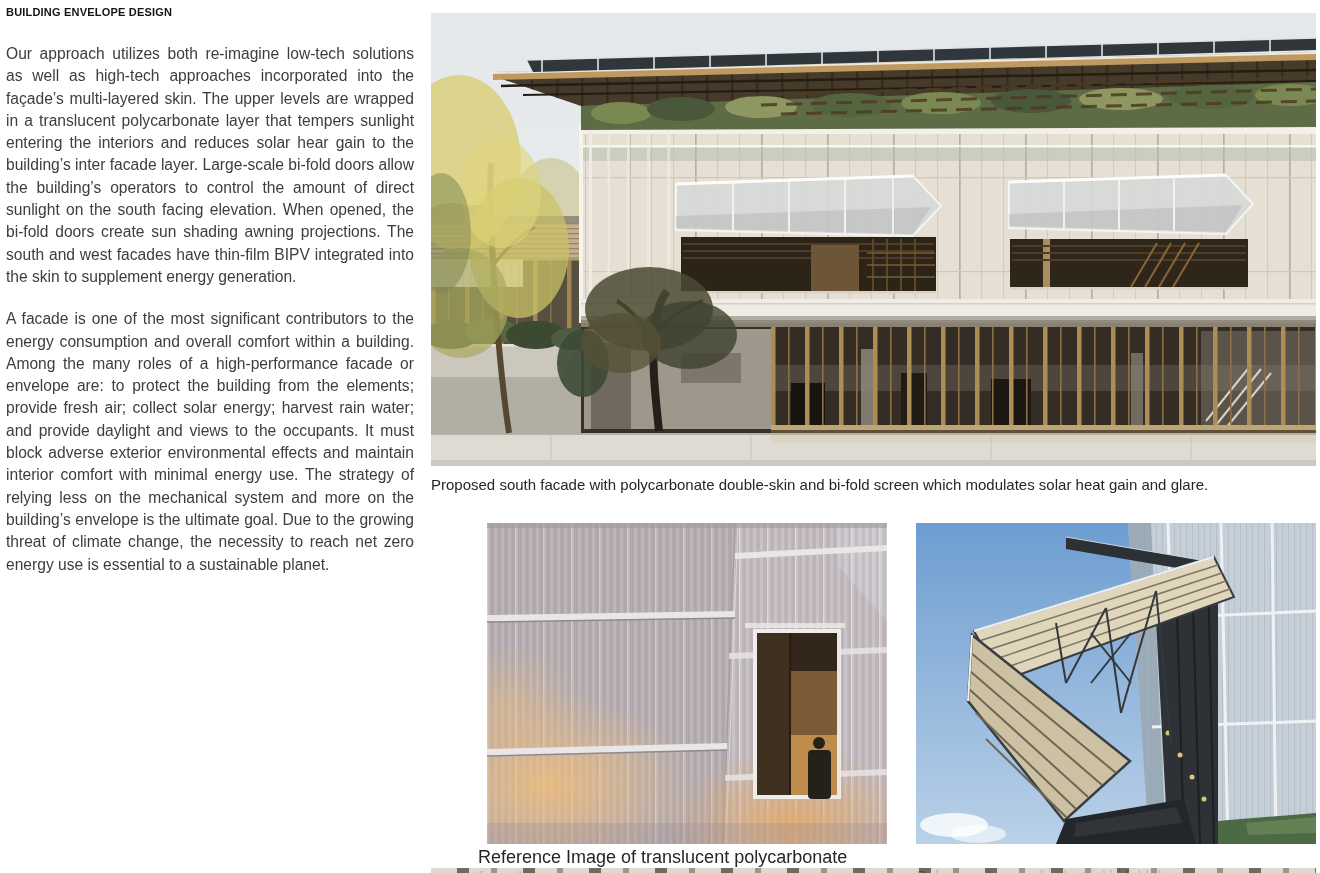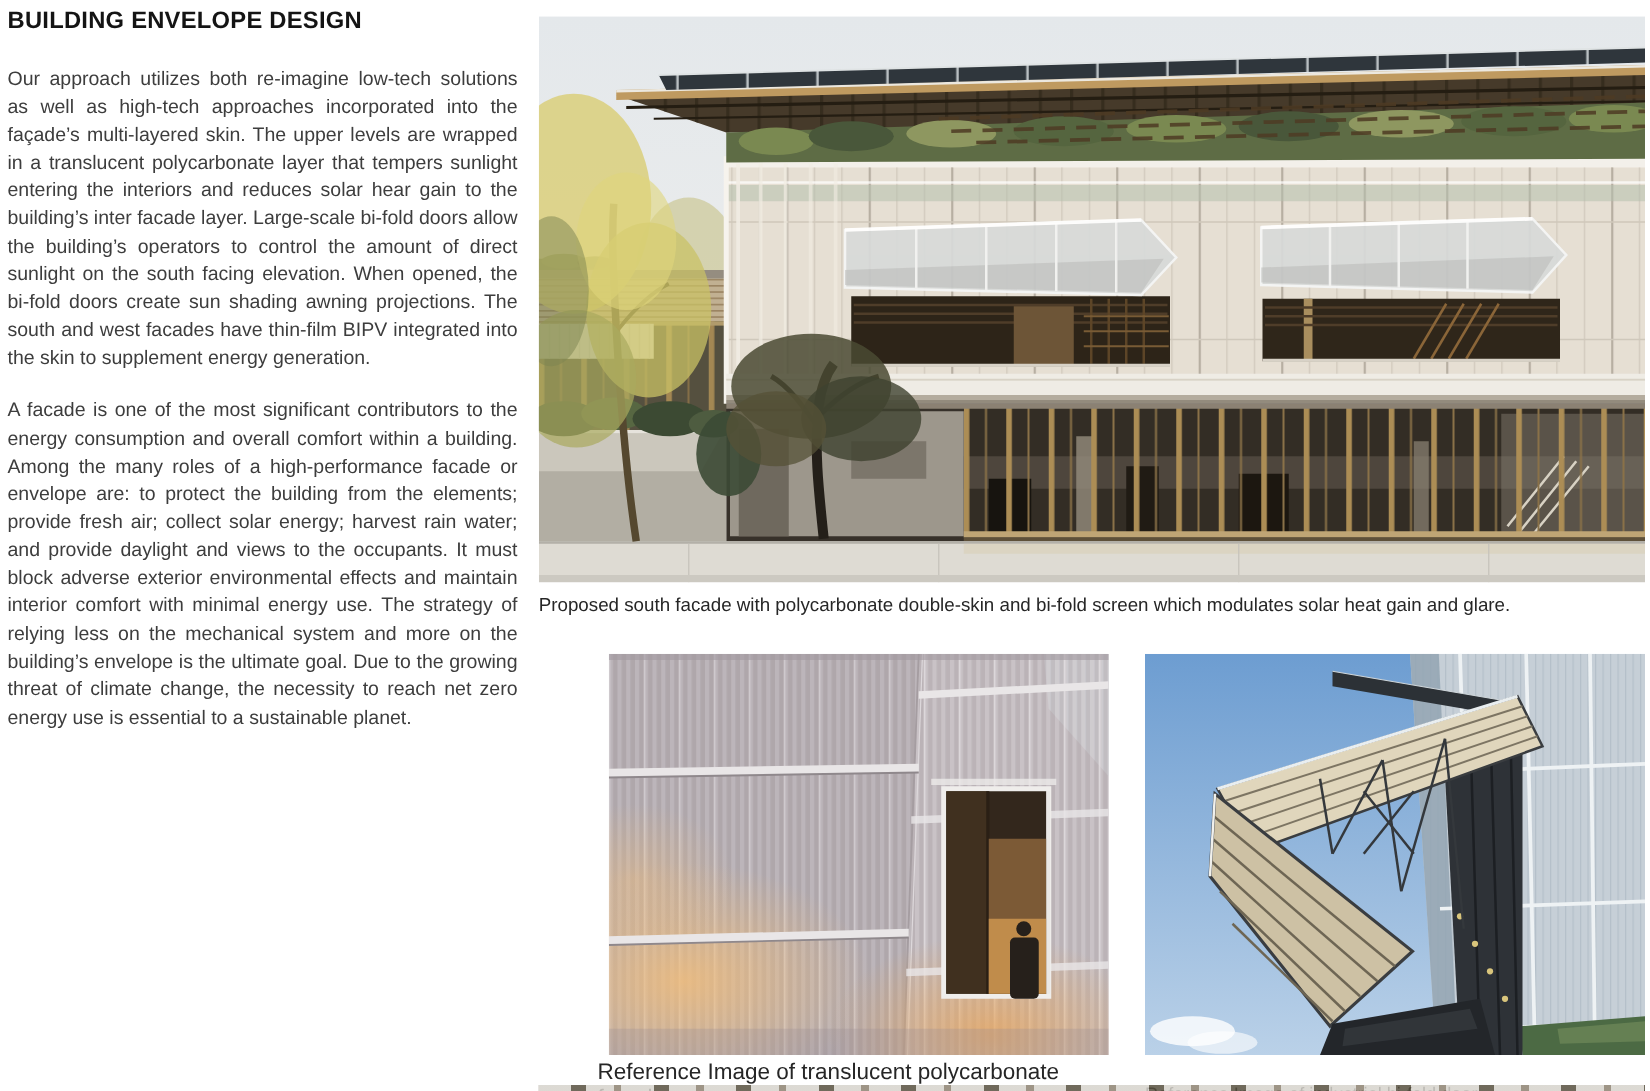--- a/index.html
+++ b/index.html
@@ -1,19 +1,19 @@
 <!DOCTYPE html>
 <html><head>
 <meta charset="utf-8">
 <style>
   html,body{margin:0;padding:0;background:#ffffff;}
   body{width:1320px;height:873px;position:relative;overflow:hidden;
        font-family:"Liberation Sans","DejaVu Sans",sans-serif;}
   .text-col{position:absolute;left:6px;top:6px;width:408px;}
-  .heading{font-size:19px;font-weight:bold;color:#141414;letter-spacing:.2px;margin:0 0 25px 0;}
+  .heading{font-size:11px;font-weight:bold;color:#141414;letter-spacing:.2px;margin:0 0 25px 0;}
   .body-par{font-size:15.6px;line-height:22.3px;color:#3d3d3d;text-align:justify;margin:12px 0 20px 0;}
   .fig-main{position:absolute;left:431px;top:13px;width:885px;height:453px;overflow:hidden;}
   .cap-main{position:absolute;left:431px;top:476px;width:885px;font-size:15px;color:#262626;}
   .fig-ref-left{position:absolute;left:487px;top:523px;width:400px;height:321px;overflow:hidden;}
   .fig-ref-right{position:absolute;left:916px;top:523px;width:400px;height:321px;overflow:hidden;}
   .cap-ref-left{position:absolute;left:478px;top:847px;width:398px;font-size:18px;color:#262626;}
   .cap-ref-right{position:absolute;left:916px;top:847px;width:400px;font-size:14.5px;color:#262626;margin-top:21px;}
   .bottom-strip{position:absolute;left:431px;top:868px;width:885px;height:5px;
     background:repeating-linear-gradient(90deg,#d6d3cc 0 26px,#57503f 26px 38px,#d6d3cc 38px 60px,#8d8271 60px 66px);
     opacity:.85;}

